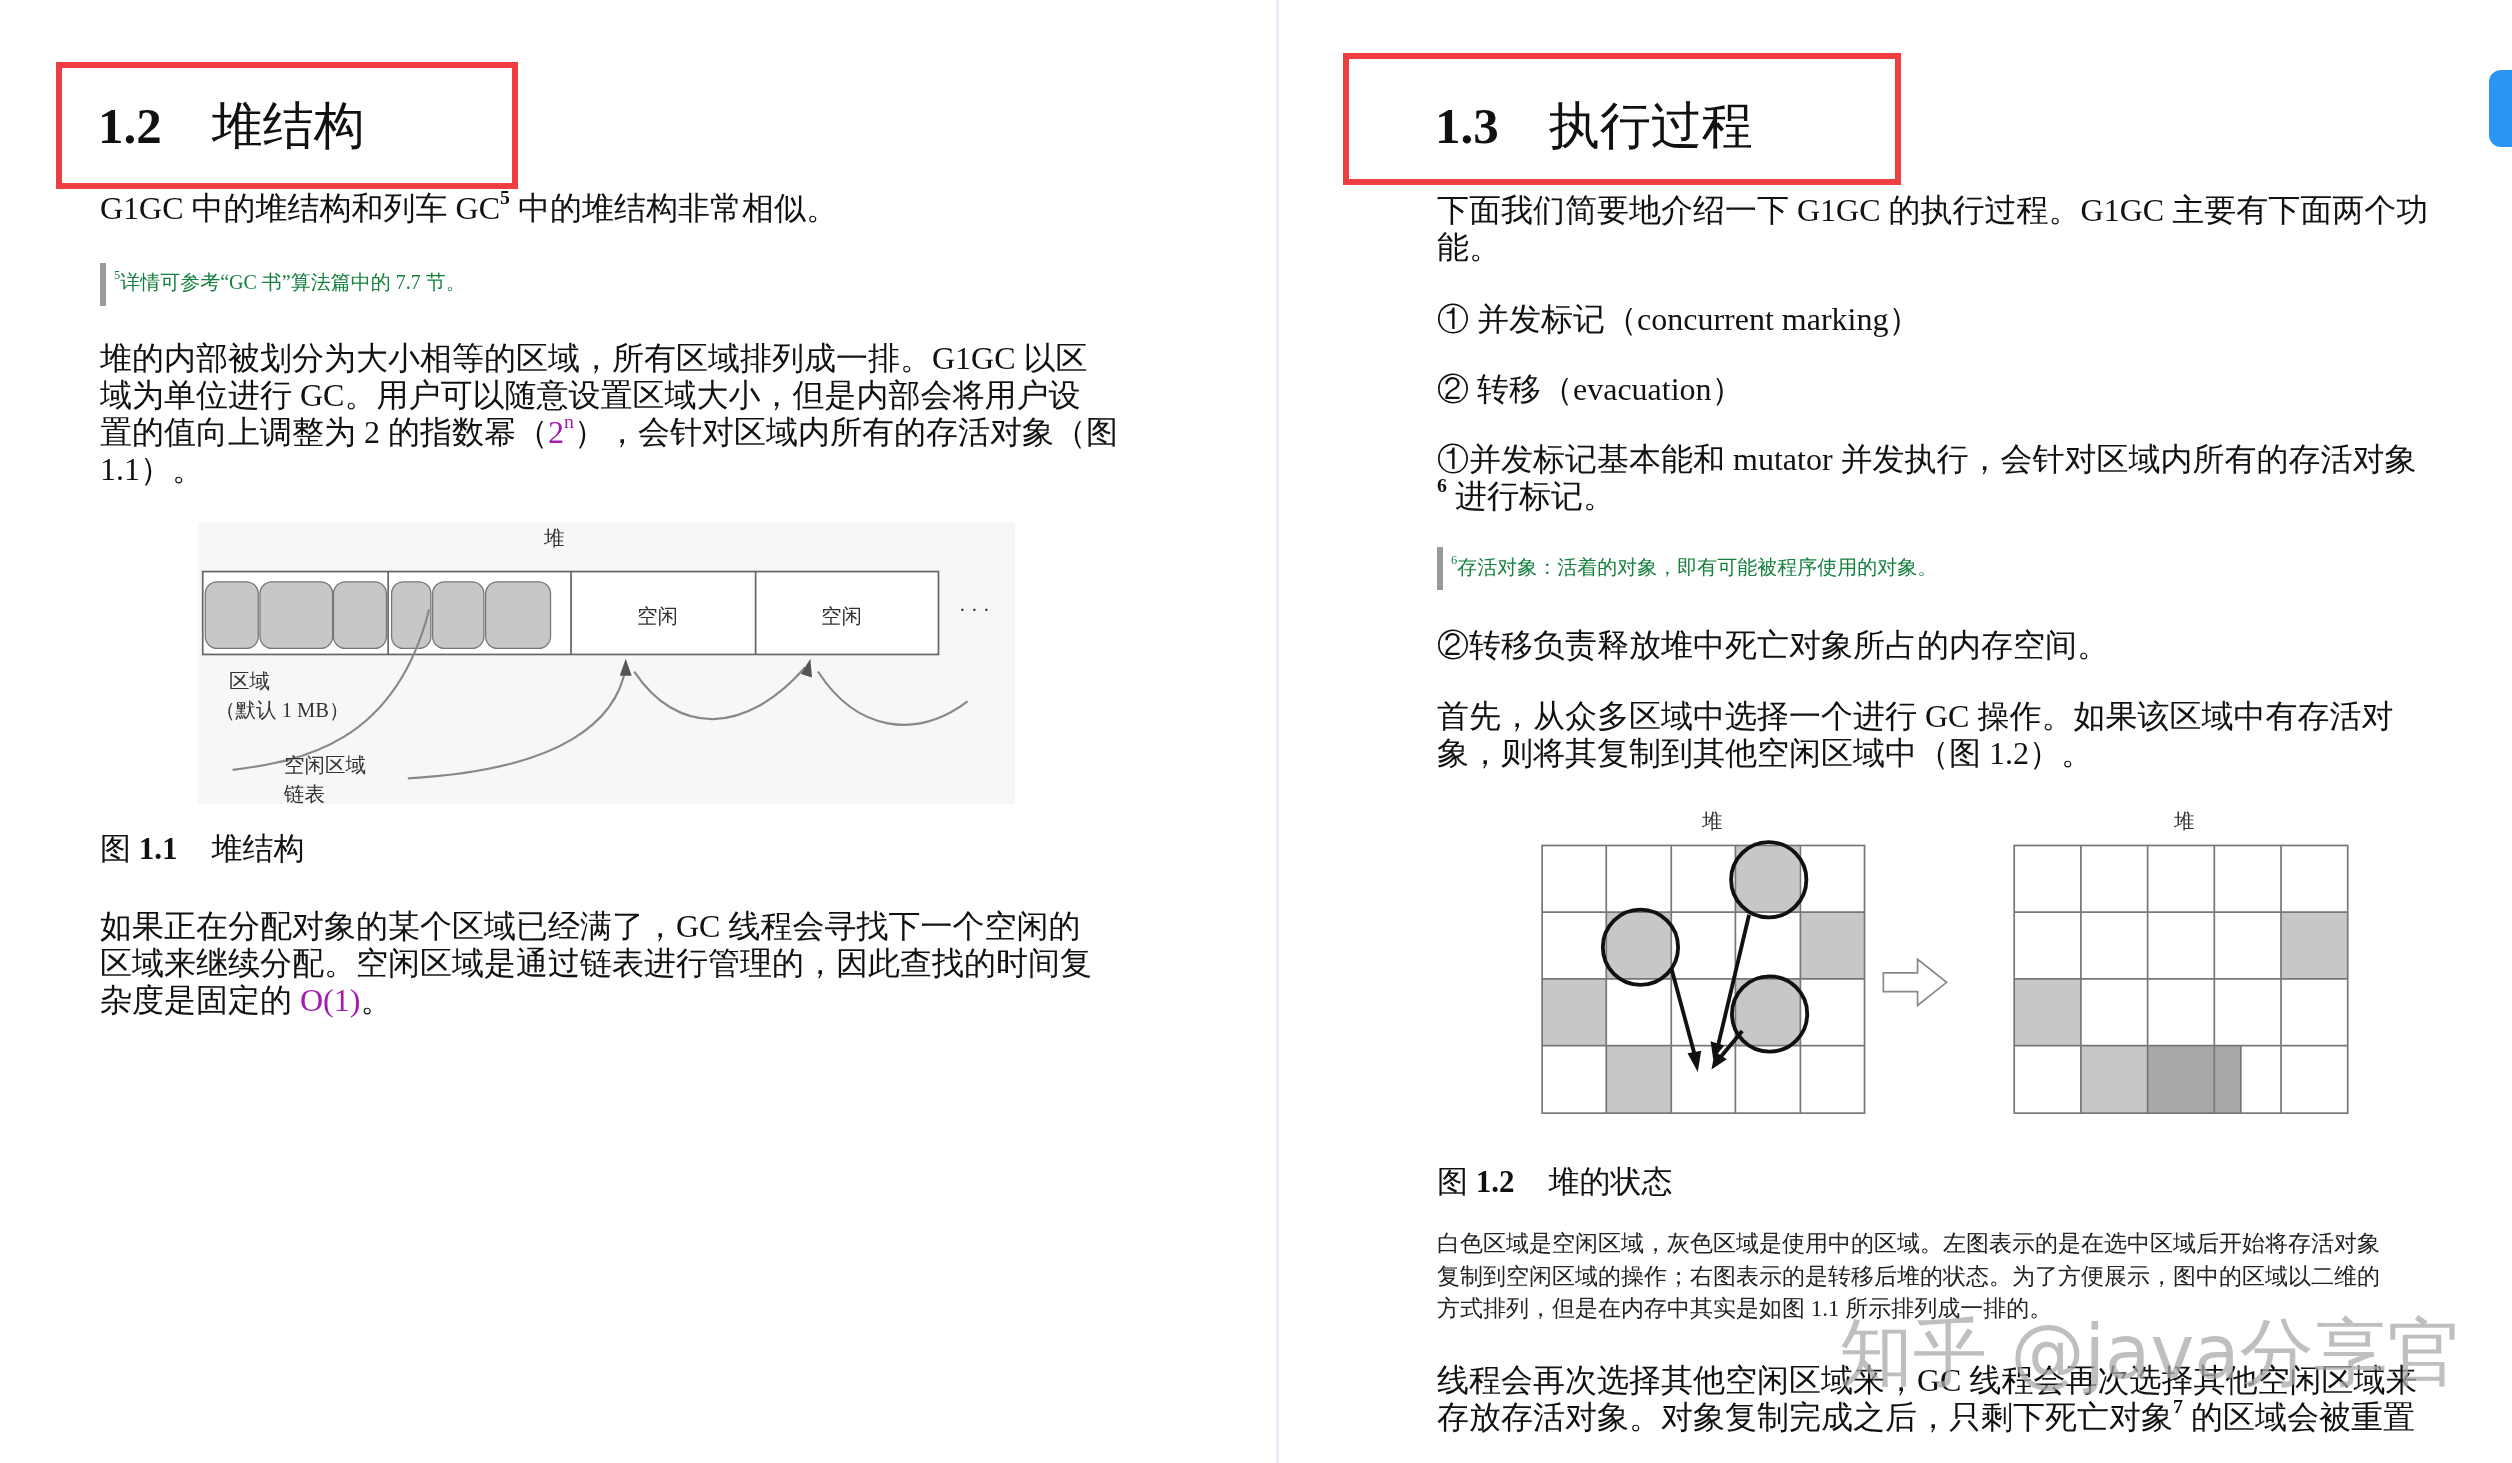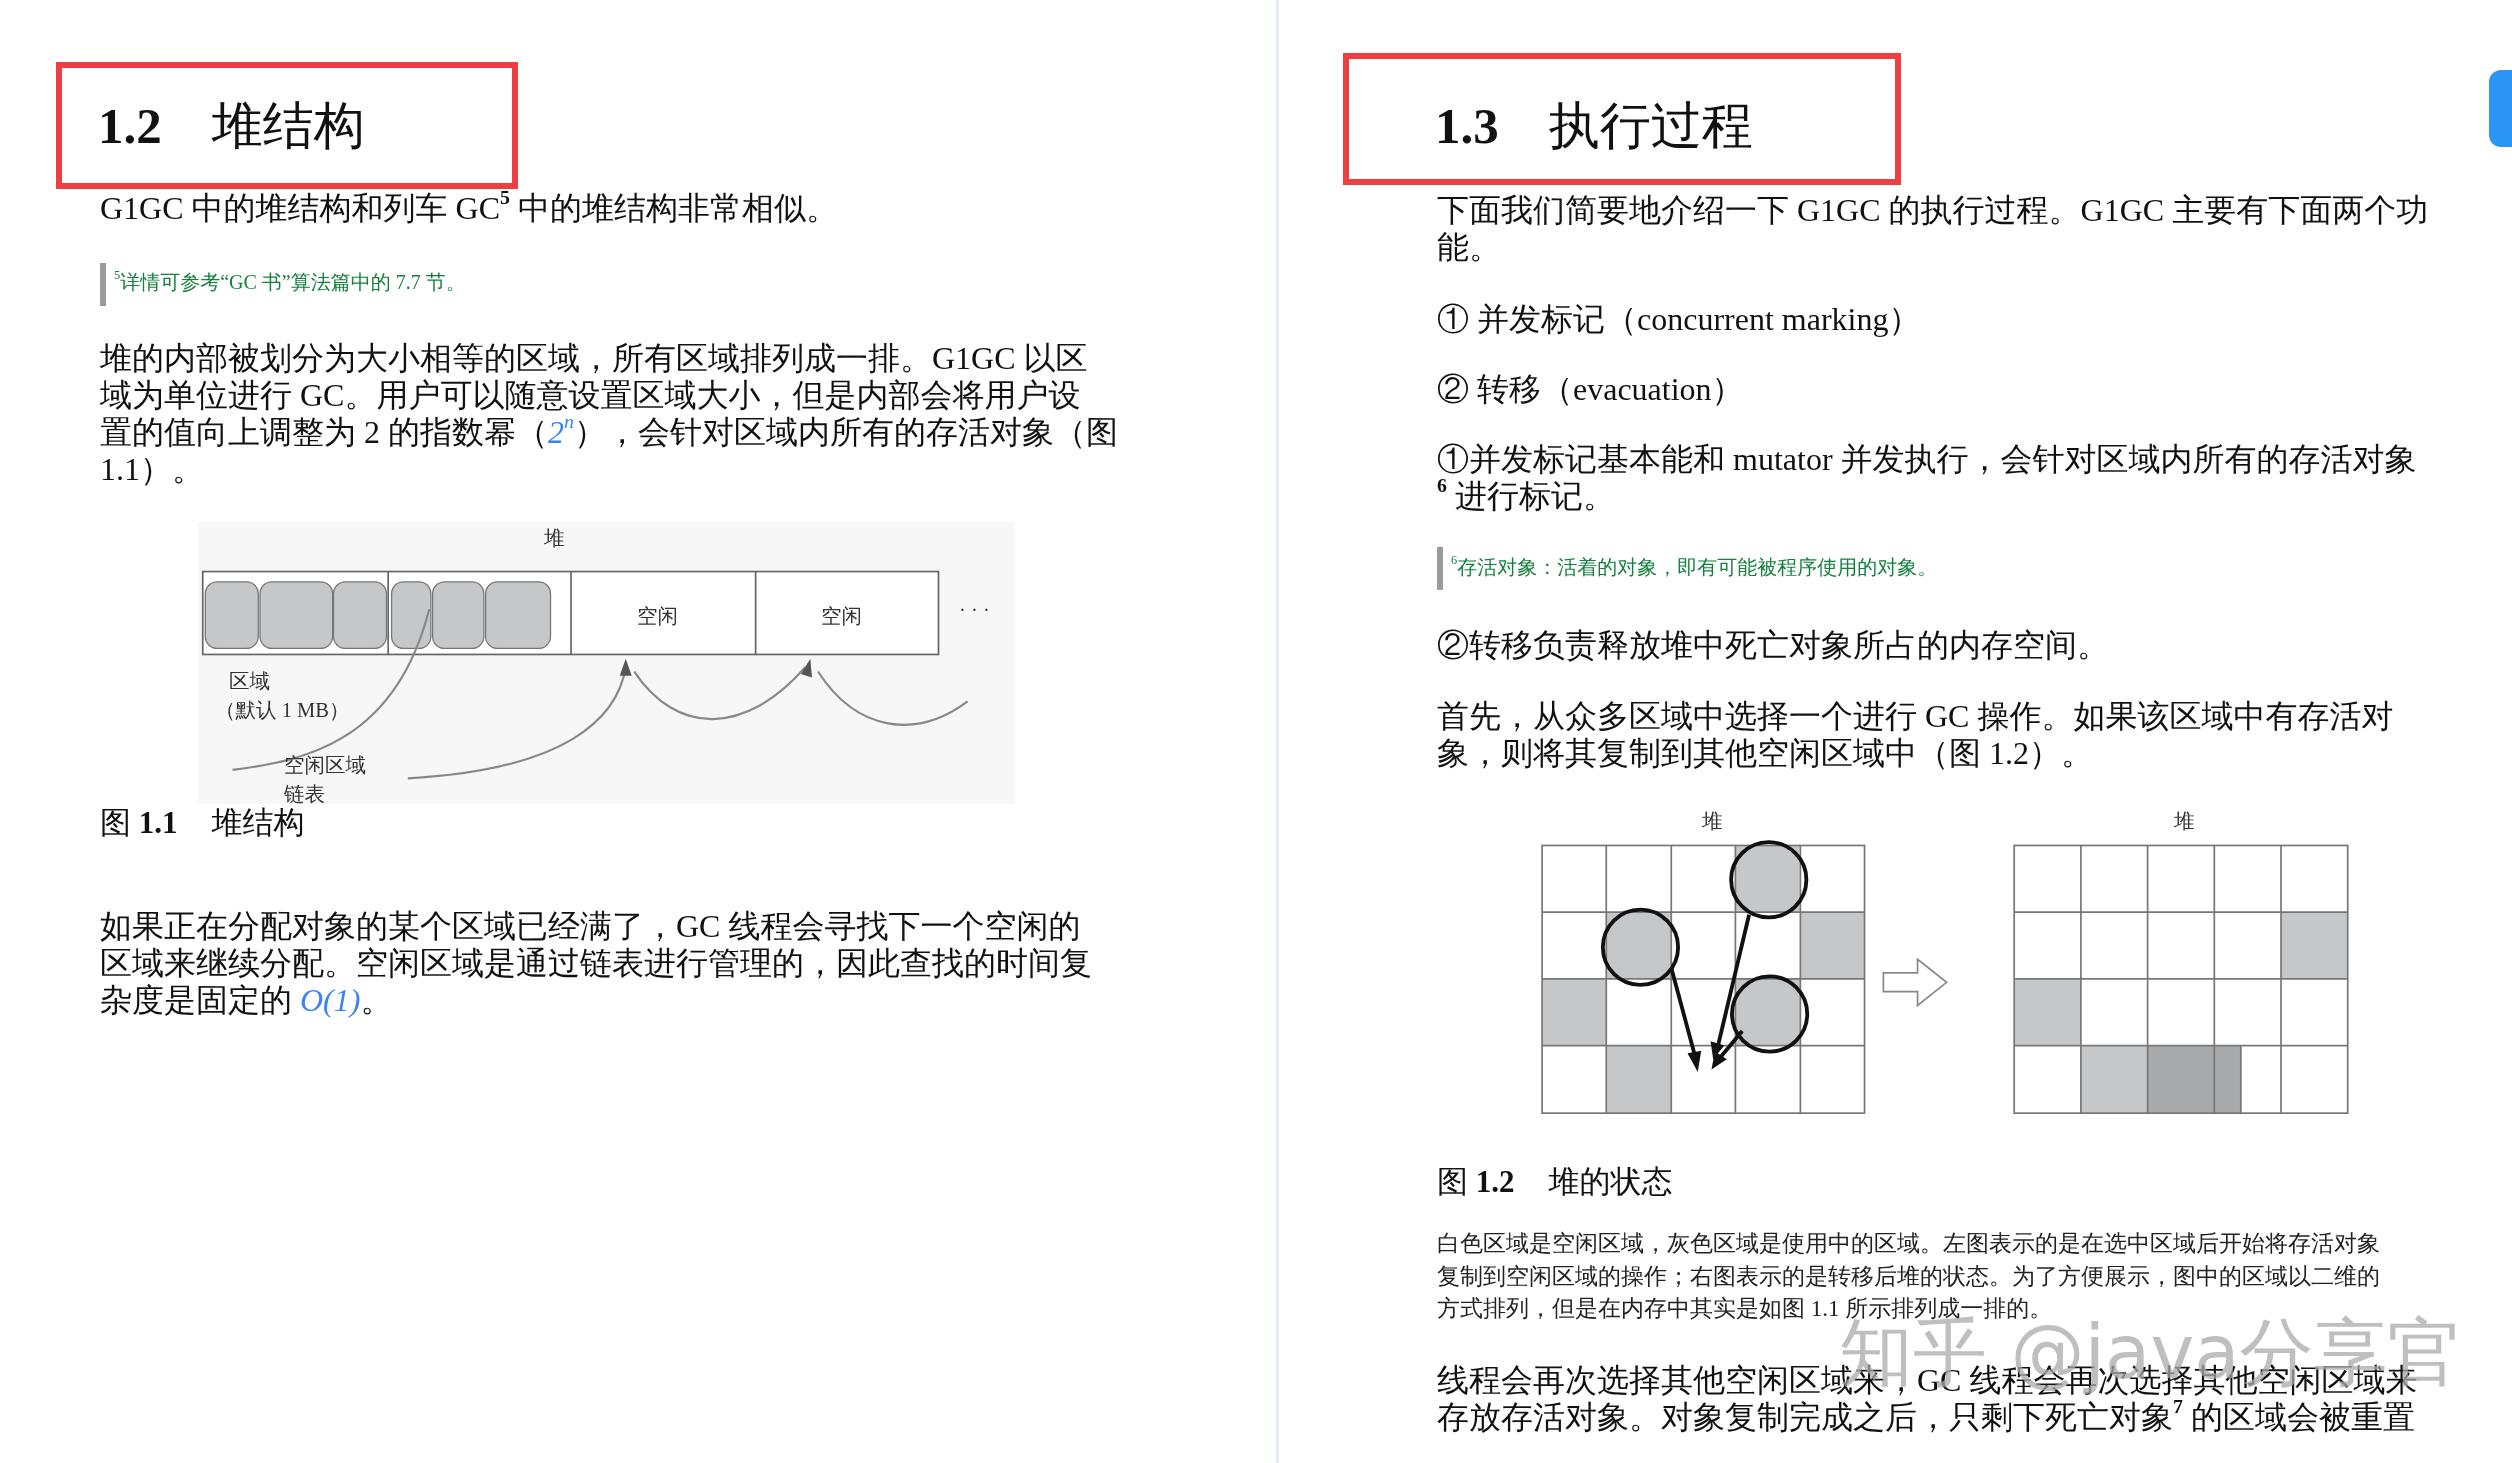--- a/index.html
+++ b/index.html
@@ -18,21 +18,21 @@
   .footnote-bar { width:6px; background:#9a9a9a; }
   sup { font-size:0.62em; line-height:0; position:relative; top:-0.15em; vertical-align:super; }
   .fn-sup { font-weight:bold; }
   .caption { font-size:31px; white-space:nowrap; }
   .caption .num { font-weight:bold; margin-right:34px; }
   .caption-note { font-size:23px; line-height:32.5px; white-space:nowrap; color:#222; }
   .fig-label { font-size:20.5px; color:#333; white-space:nowrap; }
   .fig-bg { background:#f7f7f7; }
   .watermark { font-family:"DejaVu Sans","Liberation Sans",sans-serif; font-size:74px; color:rgba(170,170,170,0.75); white-space:nowrap; }
   .side-tab { width:26px; height:77px; border-radius:12px 0 0 12px; }
-  .math { font-style:italic; color:#3b82f6; }
+  .math { color:#a21caf; }
 </style>
 </head>
 <body>
 
 <div class="abs page-divider"></div>
 
 <div class="abs side-tab" style="left:2489px; top:70px; background:#2a95f5;"></div>
 
 <div>
 
@@ -81,21 +81,21 @@
     <div class="abs fig-label" style="left:346px; top:1.7px;">堆</div>
     <div class="abs fig-label" style="left:439px; top:80px;">空闲</div>
     <div class="abs fig-label" style="left:623px; top:80px;">空闲</div>
     <div class="abs fig-label" style="left:761px; top:77px;">· · ·</div>
     <div class="abs fig-label" style="left:31px; top:145px;">区域</div>
     <div class="abs fig-label" style="left:17px; top:174px;">（默认 1 MB）</div>
     <div class="abs fig-label" style="left:86px; top:229px;">空闲区域</div>
     <div class="abs fig-label" style="left:86px; top:258px;text-align:right;">链表</div>
   </div>
 
-  <div class="abs caption" style="left:100px; top:802px;">
+  <div class="abs caption" style="left:100px; top:828px;">
     <span>图</span> <span class="num">1.1</span><span>堆结构</span>
   </div>
 
   <div class="abs body-text" style="left:100px; top:908px;">
     <div>如果正在分配对象的某个区域已经满了，GC 线程会寻找下一个空闲的</div>
     <div>区域来继续分配。空闲区域是通过链表进行管理的，因此查找的时间复</div>
     <div><span>杂度是固定的 </span><span class="math">O(1)</span><span>。</span></div>
   </div>
 </div>
 

